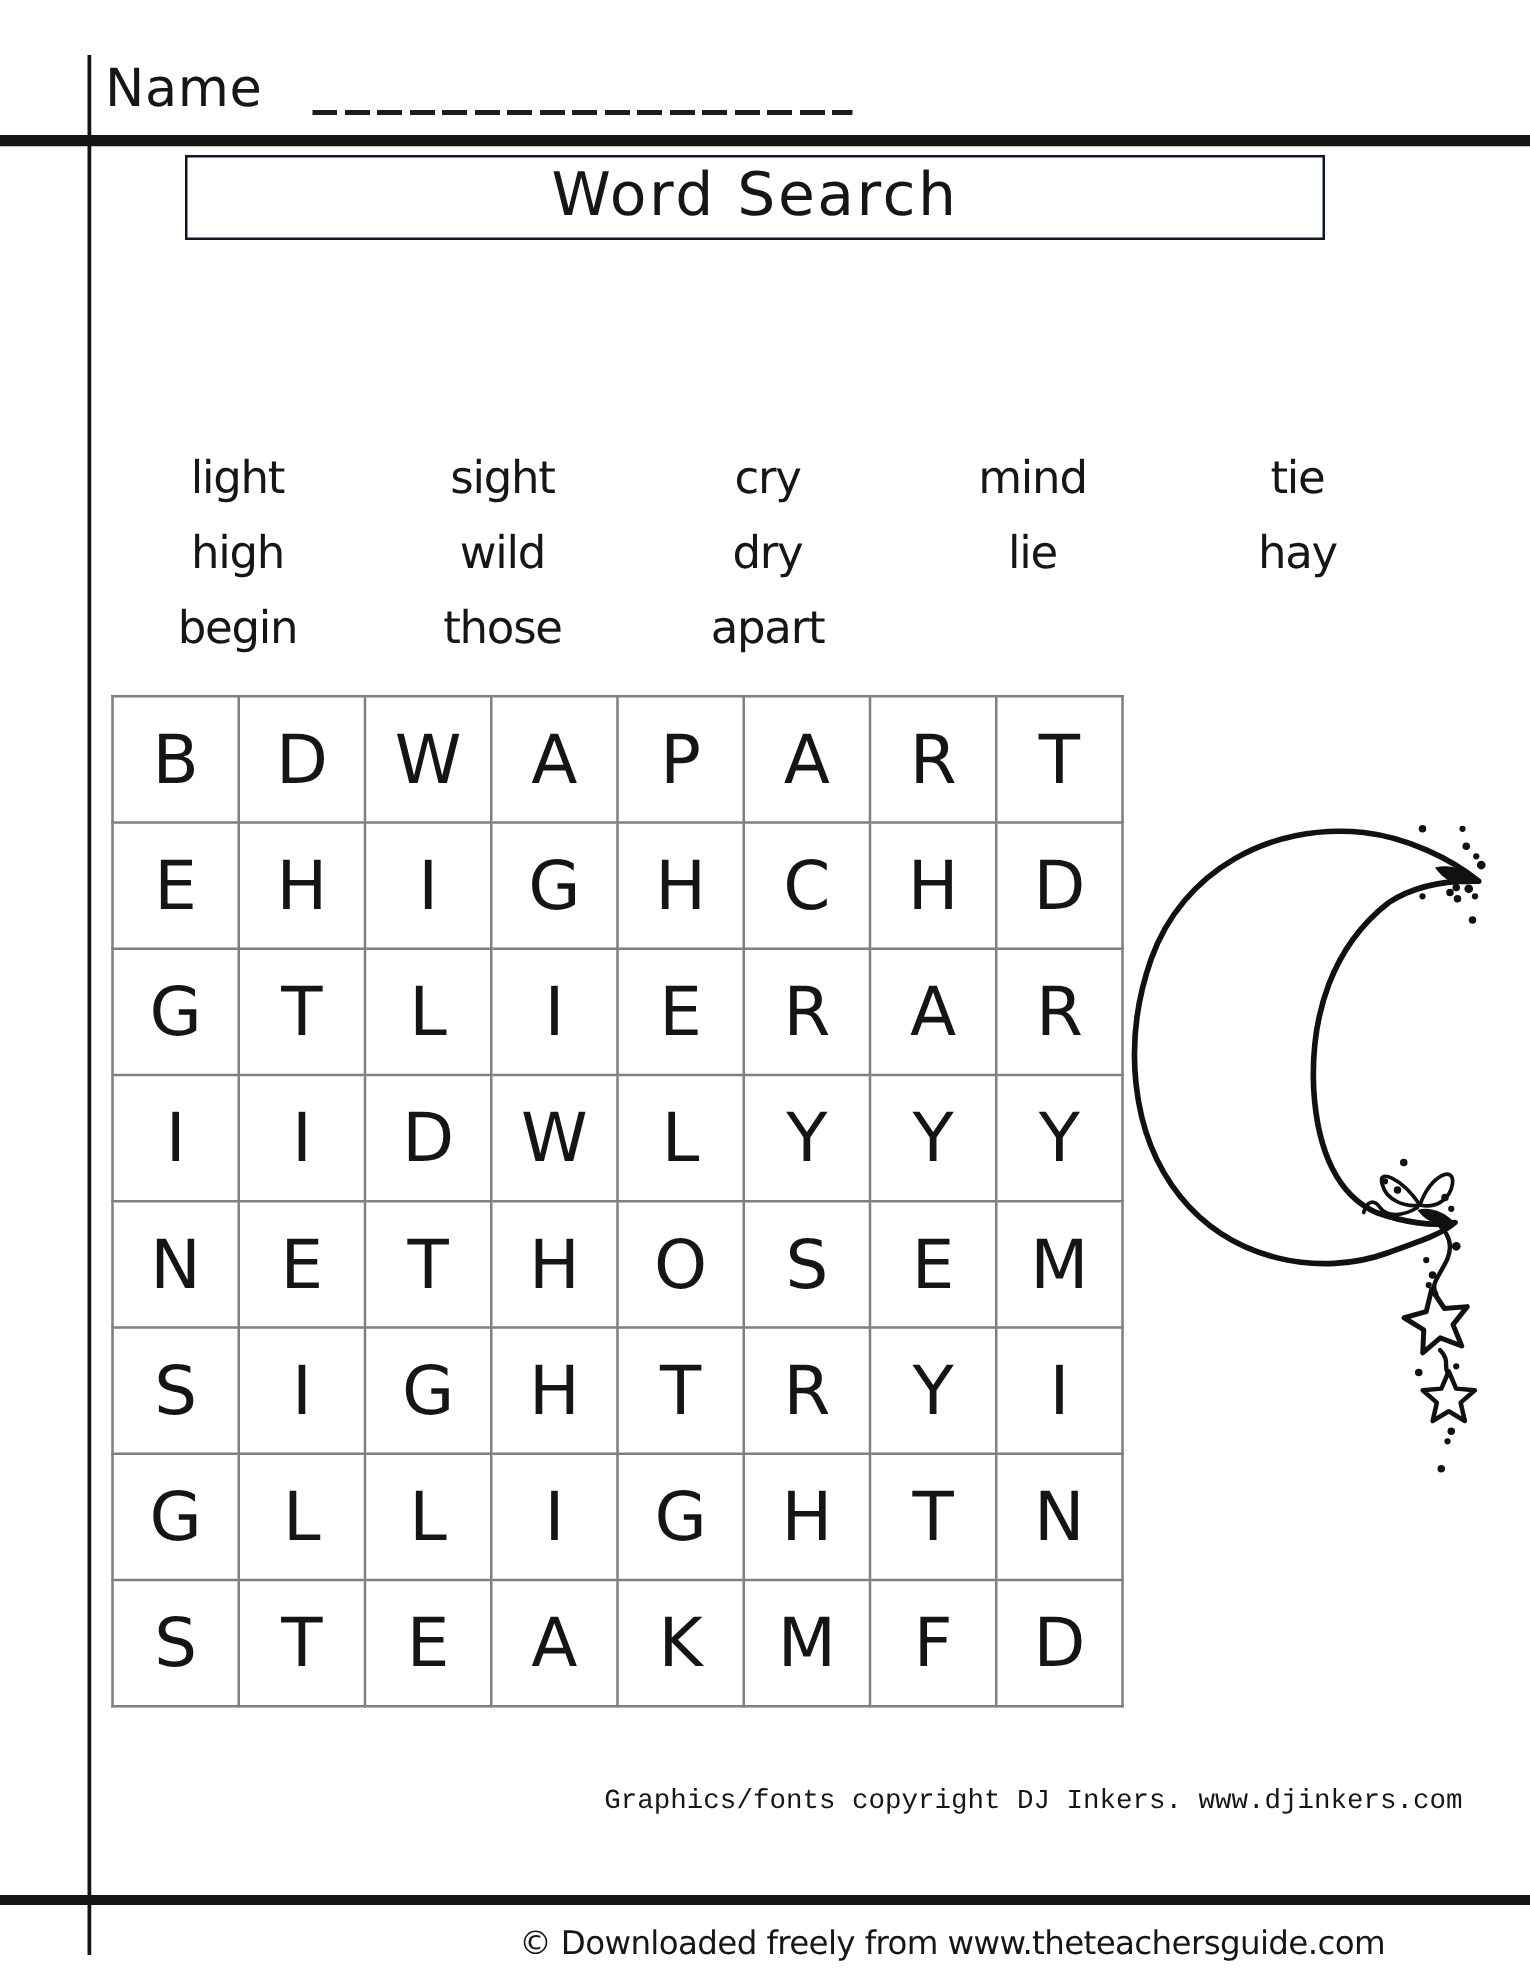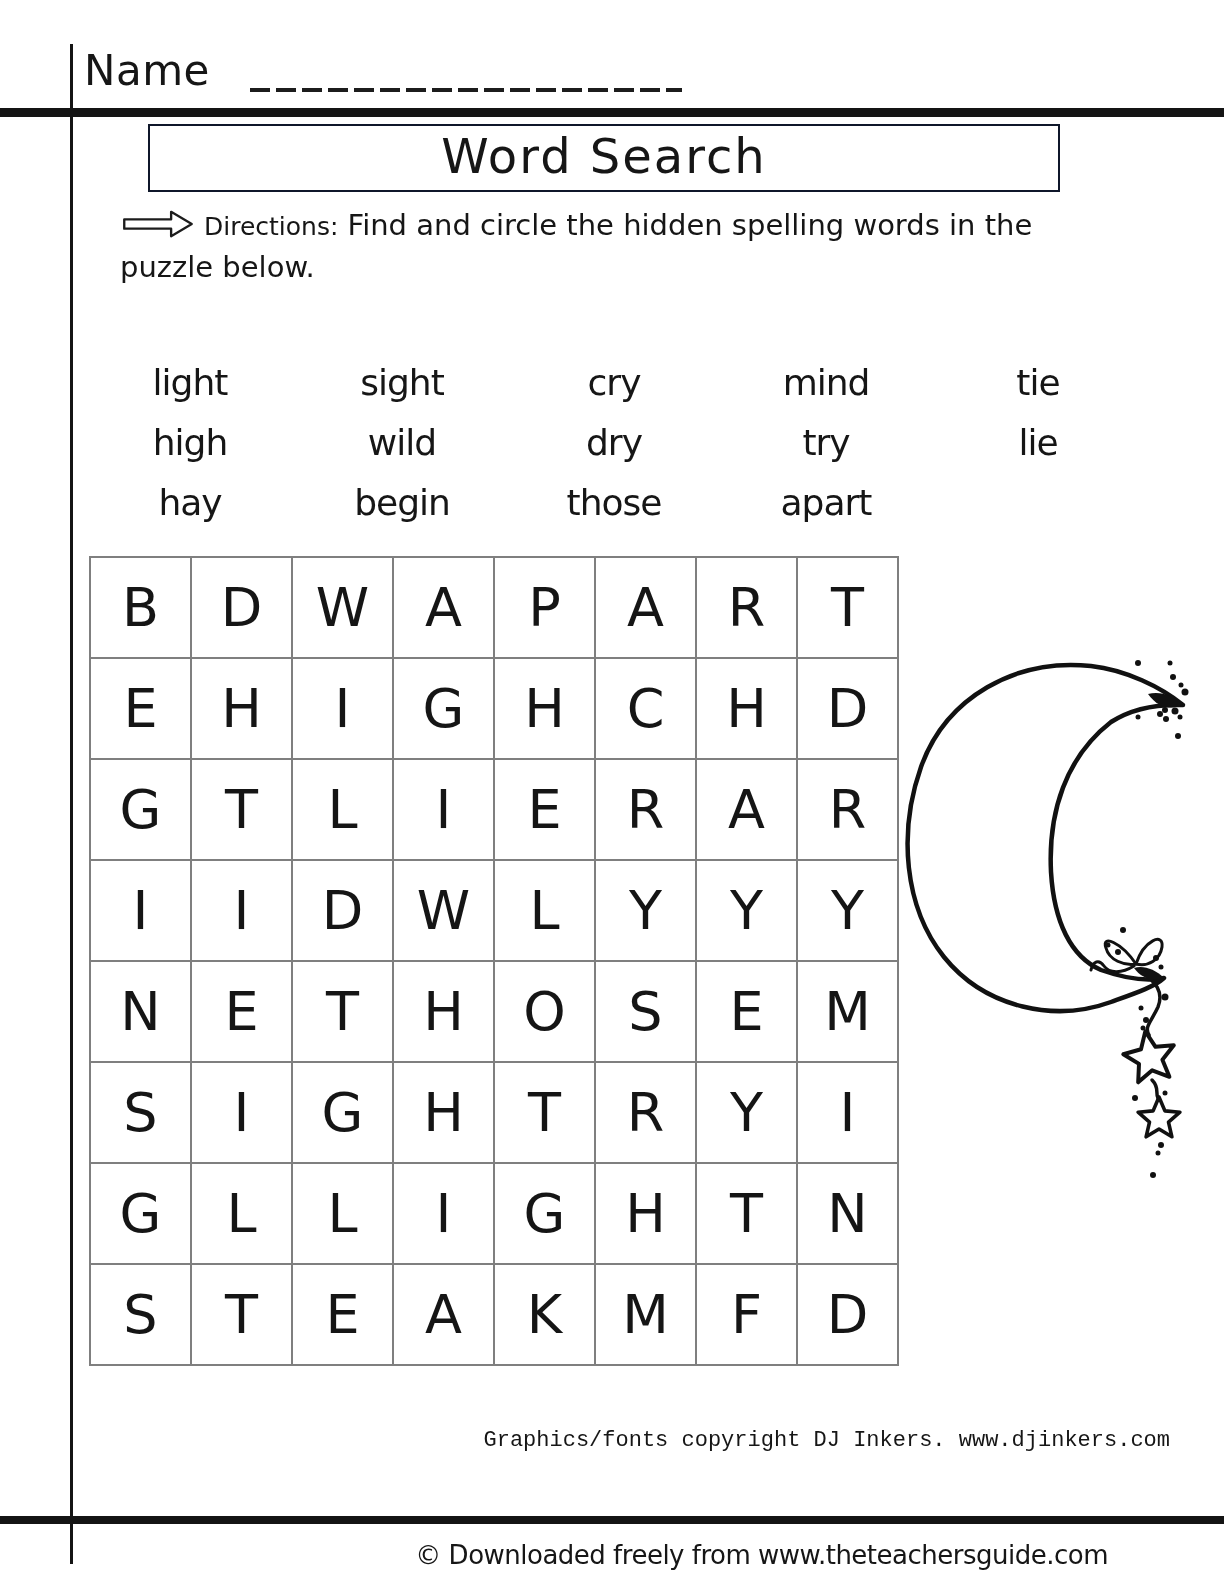--- a/index.html
+++ b/index.html
@@ -152,37 +152,30 @@
   <div class="v-rule"></div>
   <div class="h-rule-top"></div>
 
   <div class="name-label">Name</div>
   <div class="name-line"></div>
 
   <div class="title-box">
     <span class="title-text">Word Search</span>
   </div>
 
-  <div class="directions">
-    <svg class="arrow-icon" width="76" height="30" viewBox="0 0 78 32">
-      <path d="M3,11 H53 V3 L75,16 L53,29 V21 H3 Z" fill="#ffffff" stroke="#1c1c1c" stroke-width="2.5" stroke-linejoin="round"></path>
-    </svg><span class="dir-label">Directions:</span>
-    <span>Find and circle the hidden spelling words in the puzzle below.</span>
-  </div>
 
   <div class="word-list">
       <div class="word">light</div>
       <div class="word">sight</div>
       <div class="word">cry</div>
       <div class="word">mind</div>
       <div class="word">tie</div>
       <div class="word">high</div>
       <div class="word">wild</div>
       <div class="word">dry</div>
-      <div class="word">try</div>
       <div class="word">lie</div>
       <div class="word">hay</div>
       <div class="word">begin</div>
       <div class="word">those</div>
       <div class="word">apart</div>
     </div>
 
   <table class="puzzle">
     <tbody>
         <tr>

